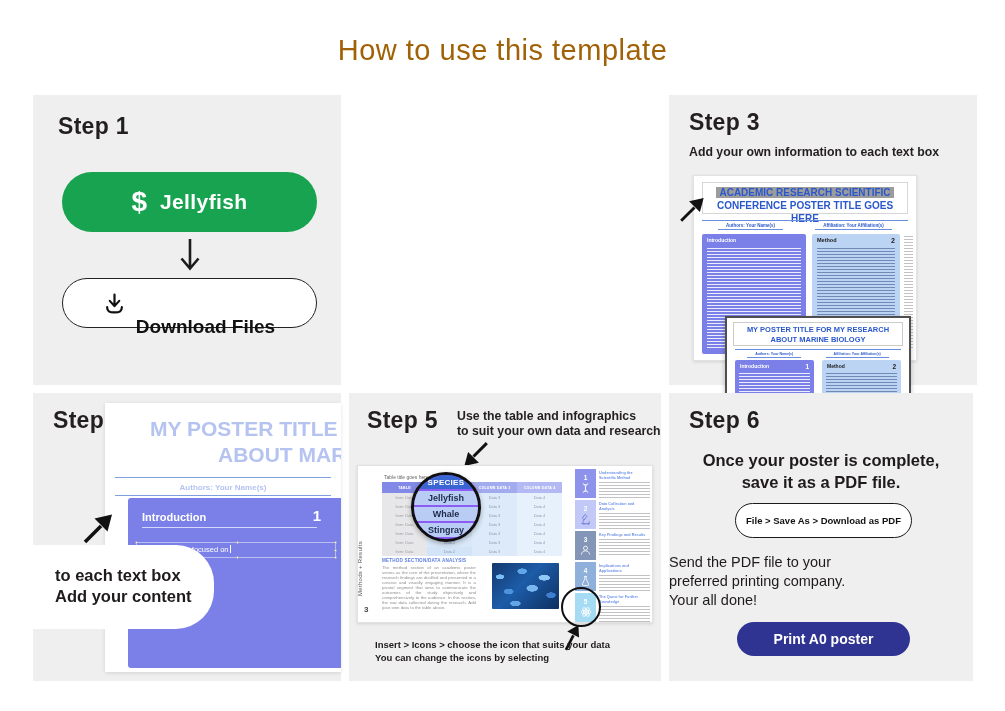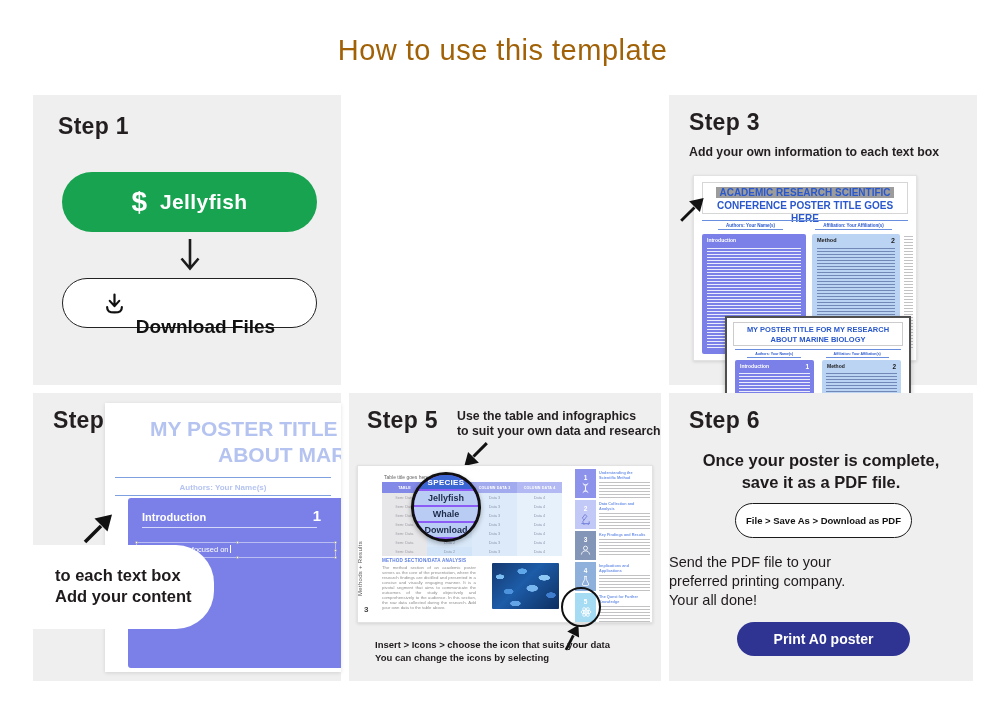--- a/index.html
+++ b/index.html
@@ -339,21 +339,21 @@
             <span class="tc">Data 2</span>
             <span class="tc">Data 3</span>
             <span class="tc">Data 4</span>
           </div>
       </div>
 
       <div class="mag">
         <div class="mhead">SPECIES</div>
         <div class="mrow">Jellyfish</div>
         <div class="mrow">Whale</div>
-        <div class="mrow">Download</div>
+        <div class="mrow">Stingray</div>
       </div>
 
       <div class="mheading">METHOD SECTION/DATA ANALYSIS</div>
       <div class="mpara">The method section of an academic poster serves as the core of the presentation, where the research findings are distilled and presented in a concise and visually engaging manner. It is a pivotal segment that aims to communicate the outcomes of the study objectively and comprehensively to the audience. In this section, the raw data collected during the research. Add your own data to the table above.</div>
       <div class="coral"></div>
 
       <div class="sbar">
         <div class="sblock sb1">
           <div class="sicon">
             <span class="snum">1</span>

